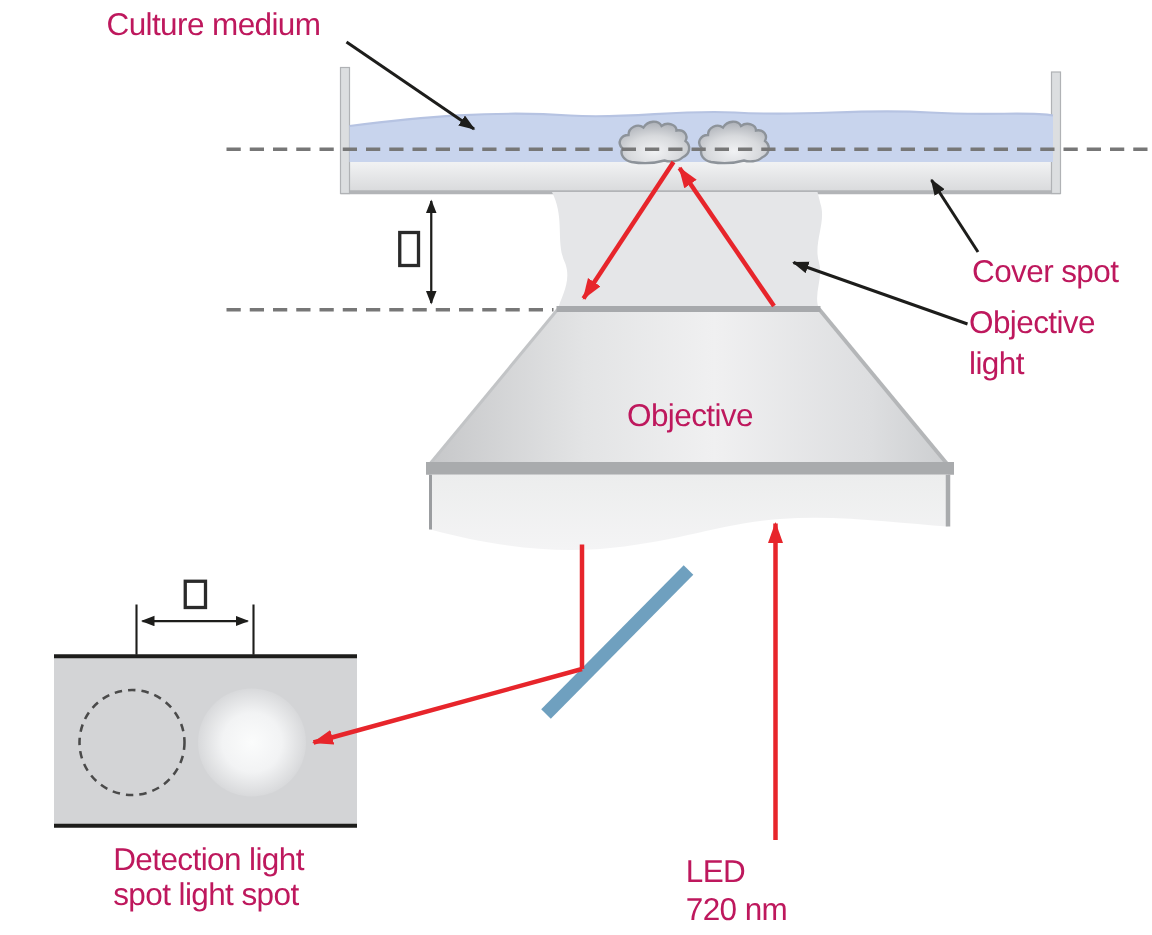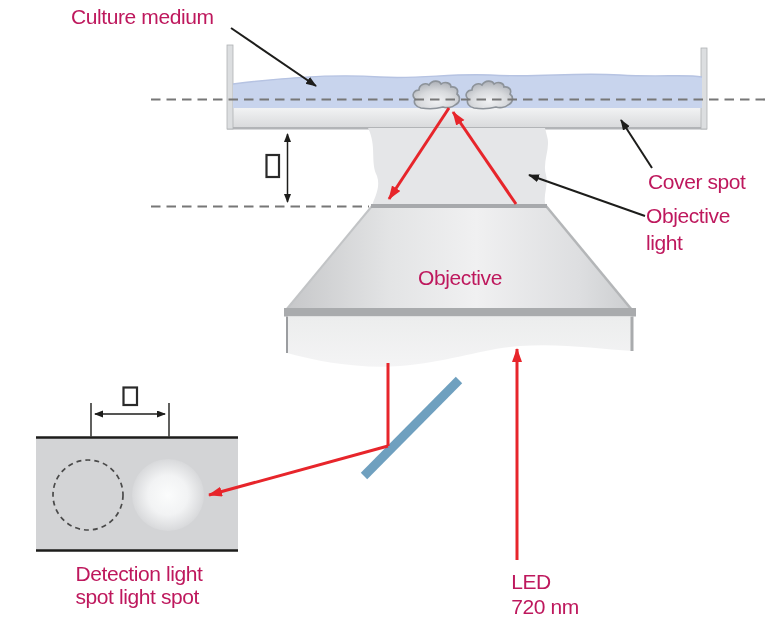--- a/index.html
+++ b/index.html
@@ -146,18 +146,18 @@
   <div>light</div>
 </div>
 
 <div class="lbl center" style="left:460px; top:266px">Objective</div>
 
 <div class="lbl center" style="left:139px; top:562px; line-height:23px">
   <div>Detection light</div>
   <div>spot light spot</div>
 </div>
 
-<div class="lbl center" style="left:545px; top:569px; line-height:25px">
+<div class="lbl center" style="left:491px; top:569px; line-height:25px">
   <div>LED</div>
   <div>720 nm</div>
 </div>
 
 </div>
 
 </body></html>

